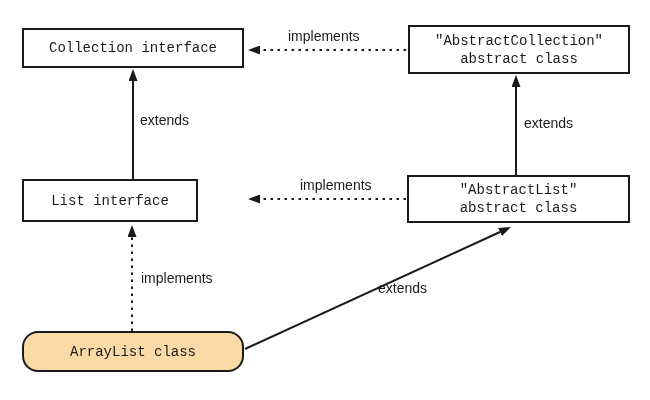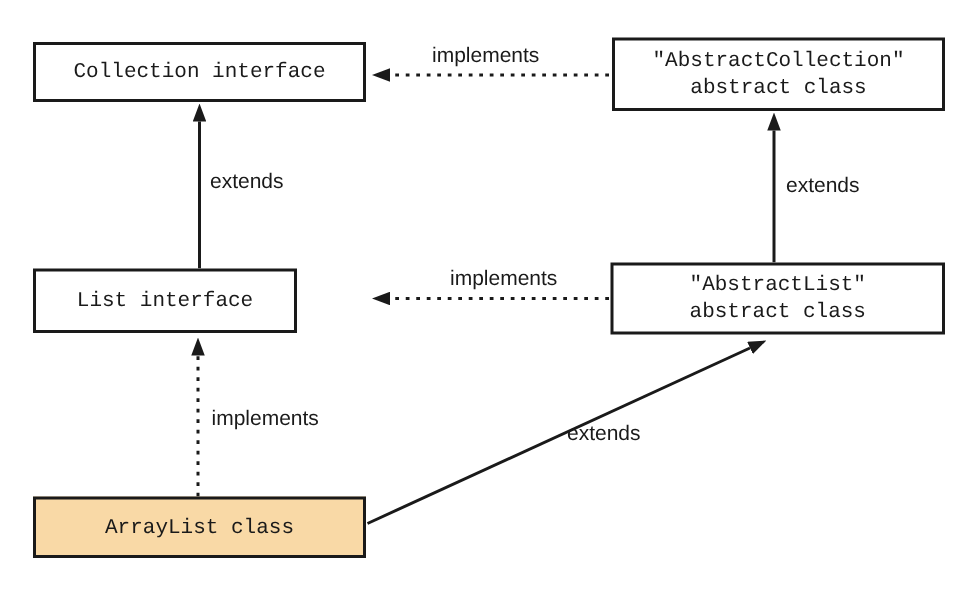--- a/index.html
+++ b/index.html
@@ -43,21 +43,21 @@
     font-size: 14px;
     line-height: 18px;
     color: #1a1a1a;
     text-align: right;
     white-space: nowrap;
   }
   .node-collection      { left: 22px;  top: 28px;  width: 222px; height: 40px; }
   .node-abstract-collection { left: 408px; top: 25px;  width: 222px; height: 49px; }
   .node-list            { left: 22px;  top: 179px; width: 176px; height: 43px; }
   .node-abstract-list   { left: 407px; top: 175px; width: 223px; height: 48px; }
-  .node-arraylist       { left: 22px;  top: 331px; width: 222px; height: 41px; }
+  .node-arraylist       { left: 22px;  top: 331px; width: 222px; height: 41px; border-radius: 16px; }
   .edge-label {
     position: absolute;
     font-family: "Liberation Sans", sans-serif;
     font-size: 14px;
     color: #1a1a1a;
     white-space: nowrap;
   }
   .label-extends-left     { left: 140px; top: 112px; }
   .label-implements-top   { left: 288px; top: 28px;  }
   .label-extends-right    { left: 524px; top: 115px; }

